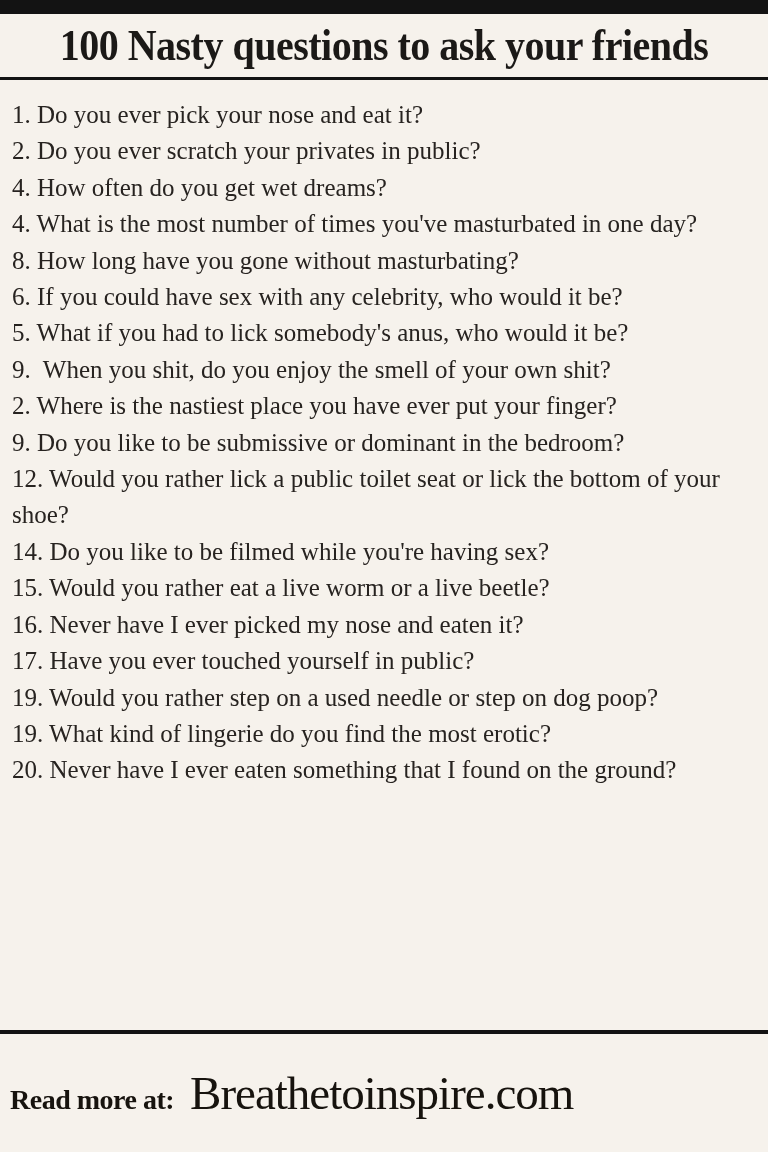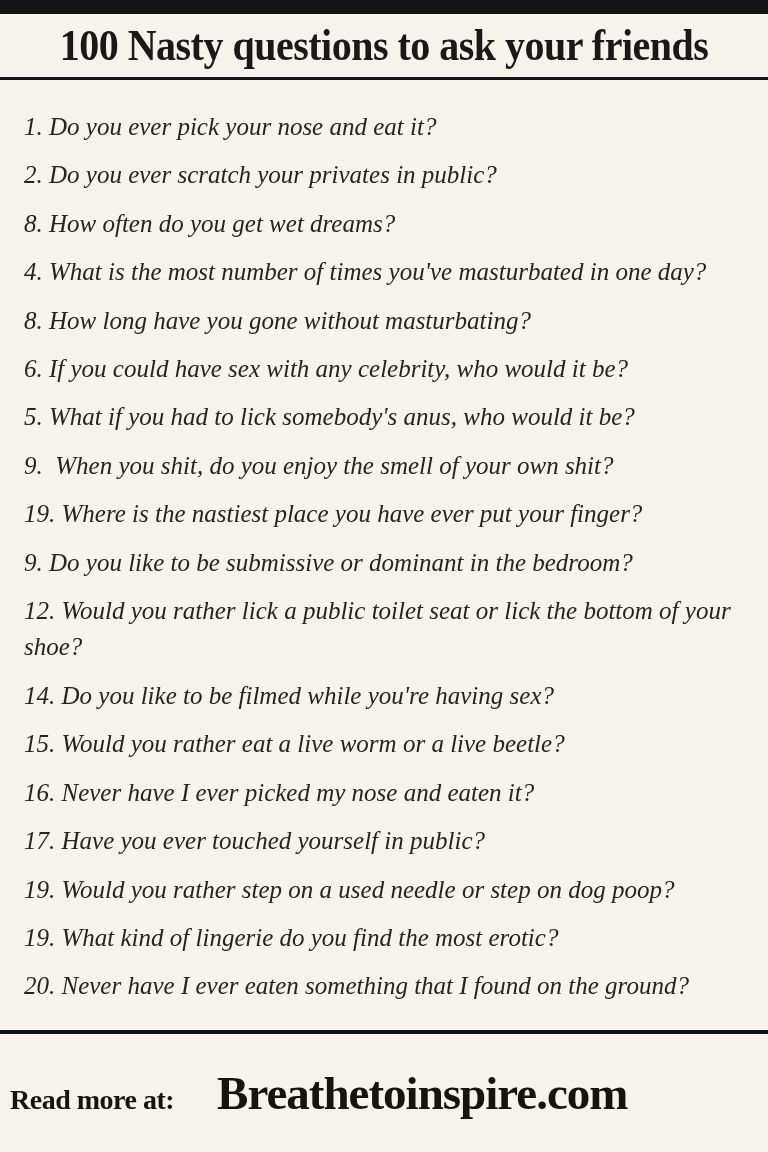--- a/index.html
+++ b/index.html
@@ -38,26 +38,25 @@
   .divider {
     height: 3px;
     background: #131313;
   }
 
   
   .questions {
     padding: 17px 12px 0 12px;
   }
   .question {
-    margin: 12px;
+    margin: 0;
     font-size: 25px;
     line-height: 36.4px;
     color: #272320;
     white-space: pre-wrap;
-    font-style: italic;
   }
 
   
   .footer {
     position: absolute;
     top: 1030px;
     left: 0;
     right: 0;
     bottom: 0;
   }
@@ -72,57 +71,56 @@
     padding: 32px 4px 0 10px;
   }
   .read-more-label {
     font-size: 28px;
     font-weight: 700;
     color: #17130e;
     letter-spacing: -0.5px;
   }
   .site-name {
     font-size: 47px;
-    font-weight: 700;
+    font-weight: 400;
     color: #17130e;
     letter-spacing: -1px;
-    margin-left: 27px;
   }
 </style>
 </head>
 <body>
 
 <header>
   <div class="top-bar"></div>
   <div class="header-title-wrap">
     <h1 class="page-title">100 Nasty questions to ask your friends</h1>
   </div>
   <div class="divider"></div>
 </header>
 
 <main class="questions">
 
     <p class="question">1. Do you ever pick your nose and eat it?</p>
 
     <p class="question">2. Do you ever scratch your privates in public?</p>
 
-    <p class="question">8. How often do you get wet dreams?</p>
+    <p class="question">4. How often do you get wet dreams?</p>
 
     <p class="question">4. What is the most number of times you've masturbated in one day?</p>
 
     <p class="question">8. How long have you gone without masturbating?</p>
 
     <p class="question">6. If you could have sex with any celebrity, who would it be?</p>
 
 
     <p class="question">5. What if you had to lick somebody's anus, who would it be?</p>
 
     <p class="question">9.  When you shit, do you enjoy the smell of your own shit?</p>
 
-    <p class="question">19. Where is the nastiest place you have ever put your finger?</p>
+    <p class="question">2. Where is the nastiest place you have ever put your finger?</p>
 
     <p class="question">9. Do you like to be submissive or dominant in the bedroom?</p>
 
     <p class="question">12. Would you rather lick a public toilet seat or lick the bottom of your shoe?</p>
 
 
     <p class="question">14. Do you like to be filmed while you're having sex?</p>
 
     <p class="question">15. Would you rather eat a live worm or a live beetle?</p>
 

